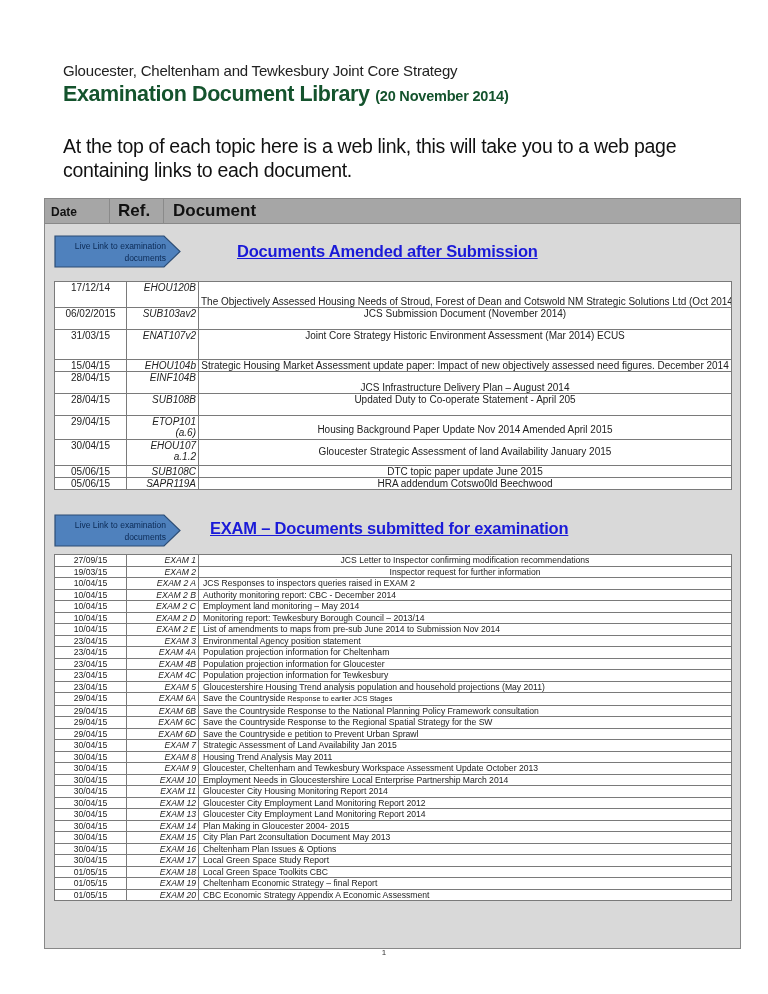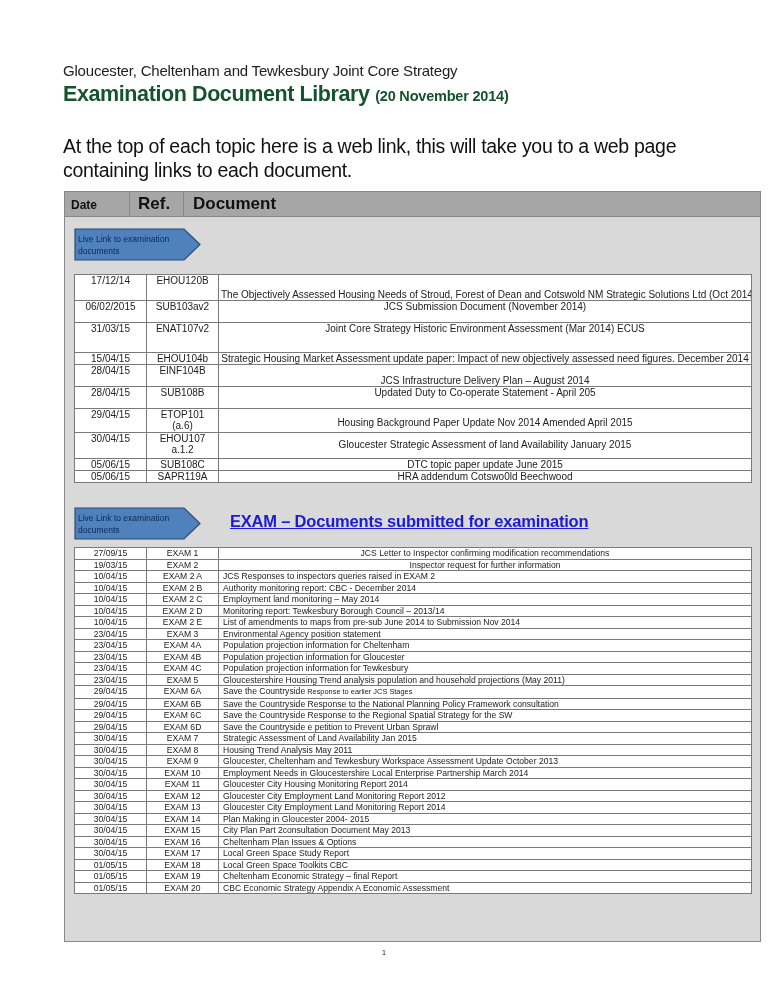--- a/index.html
+++ b/index.html
@@ -4,38 +4,38 @@
 <style>
   * { box-sizing: border-box; margin: 0; padding: 0; }
   html, body { width: 768px; height: 994px; background: #ffffff; overflow: hidden; }
   body { font-family: "Liberation Sans", "DejaVu Sans", sans-serif; color: #111; position: relative; }
 
   .subtitle { position: absolute; left: 63px; top: 62px; font-size: 15px; color: #222; letter-spacing: -0.2px; }
   .title { position: absolute; left: 63px; top: 82px; font-size: 21.5px; font-weight: bold; color: #14532d; letter-spacing: -0.4px; white-space: nowrap; }
   .title .date { font-size: 14.5px; font-weight: bold; letter-spacing: -0.2px; }
   .intro { position: absolute; left: 63px; top: 134px; width: 640px; font-size: 19.5px; line-height: 24px; color: #111; letter-spacing: -0.3px; }
 
-  .frame { position: absolute; left: 44px; top: 191px; width: 697px; height: 751px; border: 1px solid #888; background: #d9d9d9; margin-left: 20px; }
+  .frame { position: absolute; left: 44px; top: 198px; width: 697px; height: 751px; border: 1px solid #888; background: #d9d9d9; }
   .hdr { position: absolute; left: 0; top: 0; width: 695px; height: 25px; background: #a6a6a6; border-bottom: 1px solid #888; }
   .hdr span { position: absolute; top: 2px; font-weight: bold; color: #111; }
   .hdr .h-date { left: 6px; top: 6px; font-size: 12px; }
   .hdr .h-ref { left: 73px; font-size: 17px; }
   .hdr .h-doc { left: 128px; font-size: 17px; }
   .hdr .sep { position: absolute; top: 0; width: 1px; height: 25px; background: #8a8a8a; }
 
   .arrow-btn { position: absolute; width: 128px; height: 33px; cursor: pointer; }
   .arrow-btn svg { position: absolute; left: 0; top: 0; }
-  .arrow-btn .lbl { position: absolute; left: 4px; top: 5px; width: 108px; text-align: left; font-size: 8.5px; line-height: 12px; color: #0b2a55; }
+  .arrow-btn .lbl { position: absolute; left: 4px; top: 5px; width: 108px; text-align: right; font-size: 8.5px; line-height: 12px; color: #0b2a55; }
 
   .sec-link { position: absolute; font-size: 16.5px; font-weight: bold; color: #1a1ad8; text-decoration: underline; white-space: nowrap; letter-spacing: -0.2px; }
 
   table.doc { position: absolute; border-collapse: collapse; background: #fff; table-layout: fixed; }
   table.doc td { border: 1px solid #7a7a7a; font-size: 8.3px; color: #222; padding: 0 2px; vertical-align: top; line-height: 11px; white-space: nowrap; overflow: hidden; }
   table.doc td.c-date { width: 72px; text-align: center; }
-  table.doc td.c-ref { width: 72px; text-align: center; }
+  table.doc td.c-ref { width: 72px; text-align: right; font-style: italic; }
   table.doc td.c-doc { text-align: center; }
   table.doc td.left { text-align: left; padding-left: 4px; }
   table.t1 td { font-size: 10px; }
   table.t2 td { font-size: 8.6px; line-height: 10.5px; padding-top: 0; }
   .small-t { font-size: 7.4px; }
 
   .page-num { position: absolute; left: 0; width: 768px; top: 948px; text-align: center; font-size: 8px; color: #333; }
 </style>
 </head>
 <body>
@@ -52,20 +52,21 @@
     <div class="sep" style="left:118px"></div>
     <span class="h-doc">Document</span>
   </div>
 
   <div class="arrow-btn" style="left:9px; top:36px;">
     <svg width="128" height="33" viewBox="0 0 128 33">
       <polygon points="1,1 110,1 126,16.5 110,32 1,32" fill="#4f81bd" stroke="#2c4d75" stroke-width="1.2"></polygon>
     </svg>
     <div class="lbl">Live Link to examination documents</div>
   </div>
+  <a class="sec-link" style="left:192px; top:43px;">Documents Amended  after Submission</a>
 
   <table class="doc t1" style="left:9px; top:82px; width:678px;">
     <tbody id="t1body">
         <tr style="height: 25px;">
           <td class="c-date">17/12/14</td>
           <td class="c-ref"><span>EHOU120B</span></td>
           <td class="c-doc" style="padding-top:14px">The Objectively Assessed Housing Needs of Stroud, Forest of Dean and Cotswold NM Strategic Solutions Ltd (Oct 2014)</td>
         </tr>
         <tr style="height: 22px;">
           <td class="c-date">06/02/2015</td>

